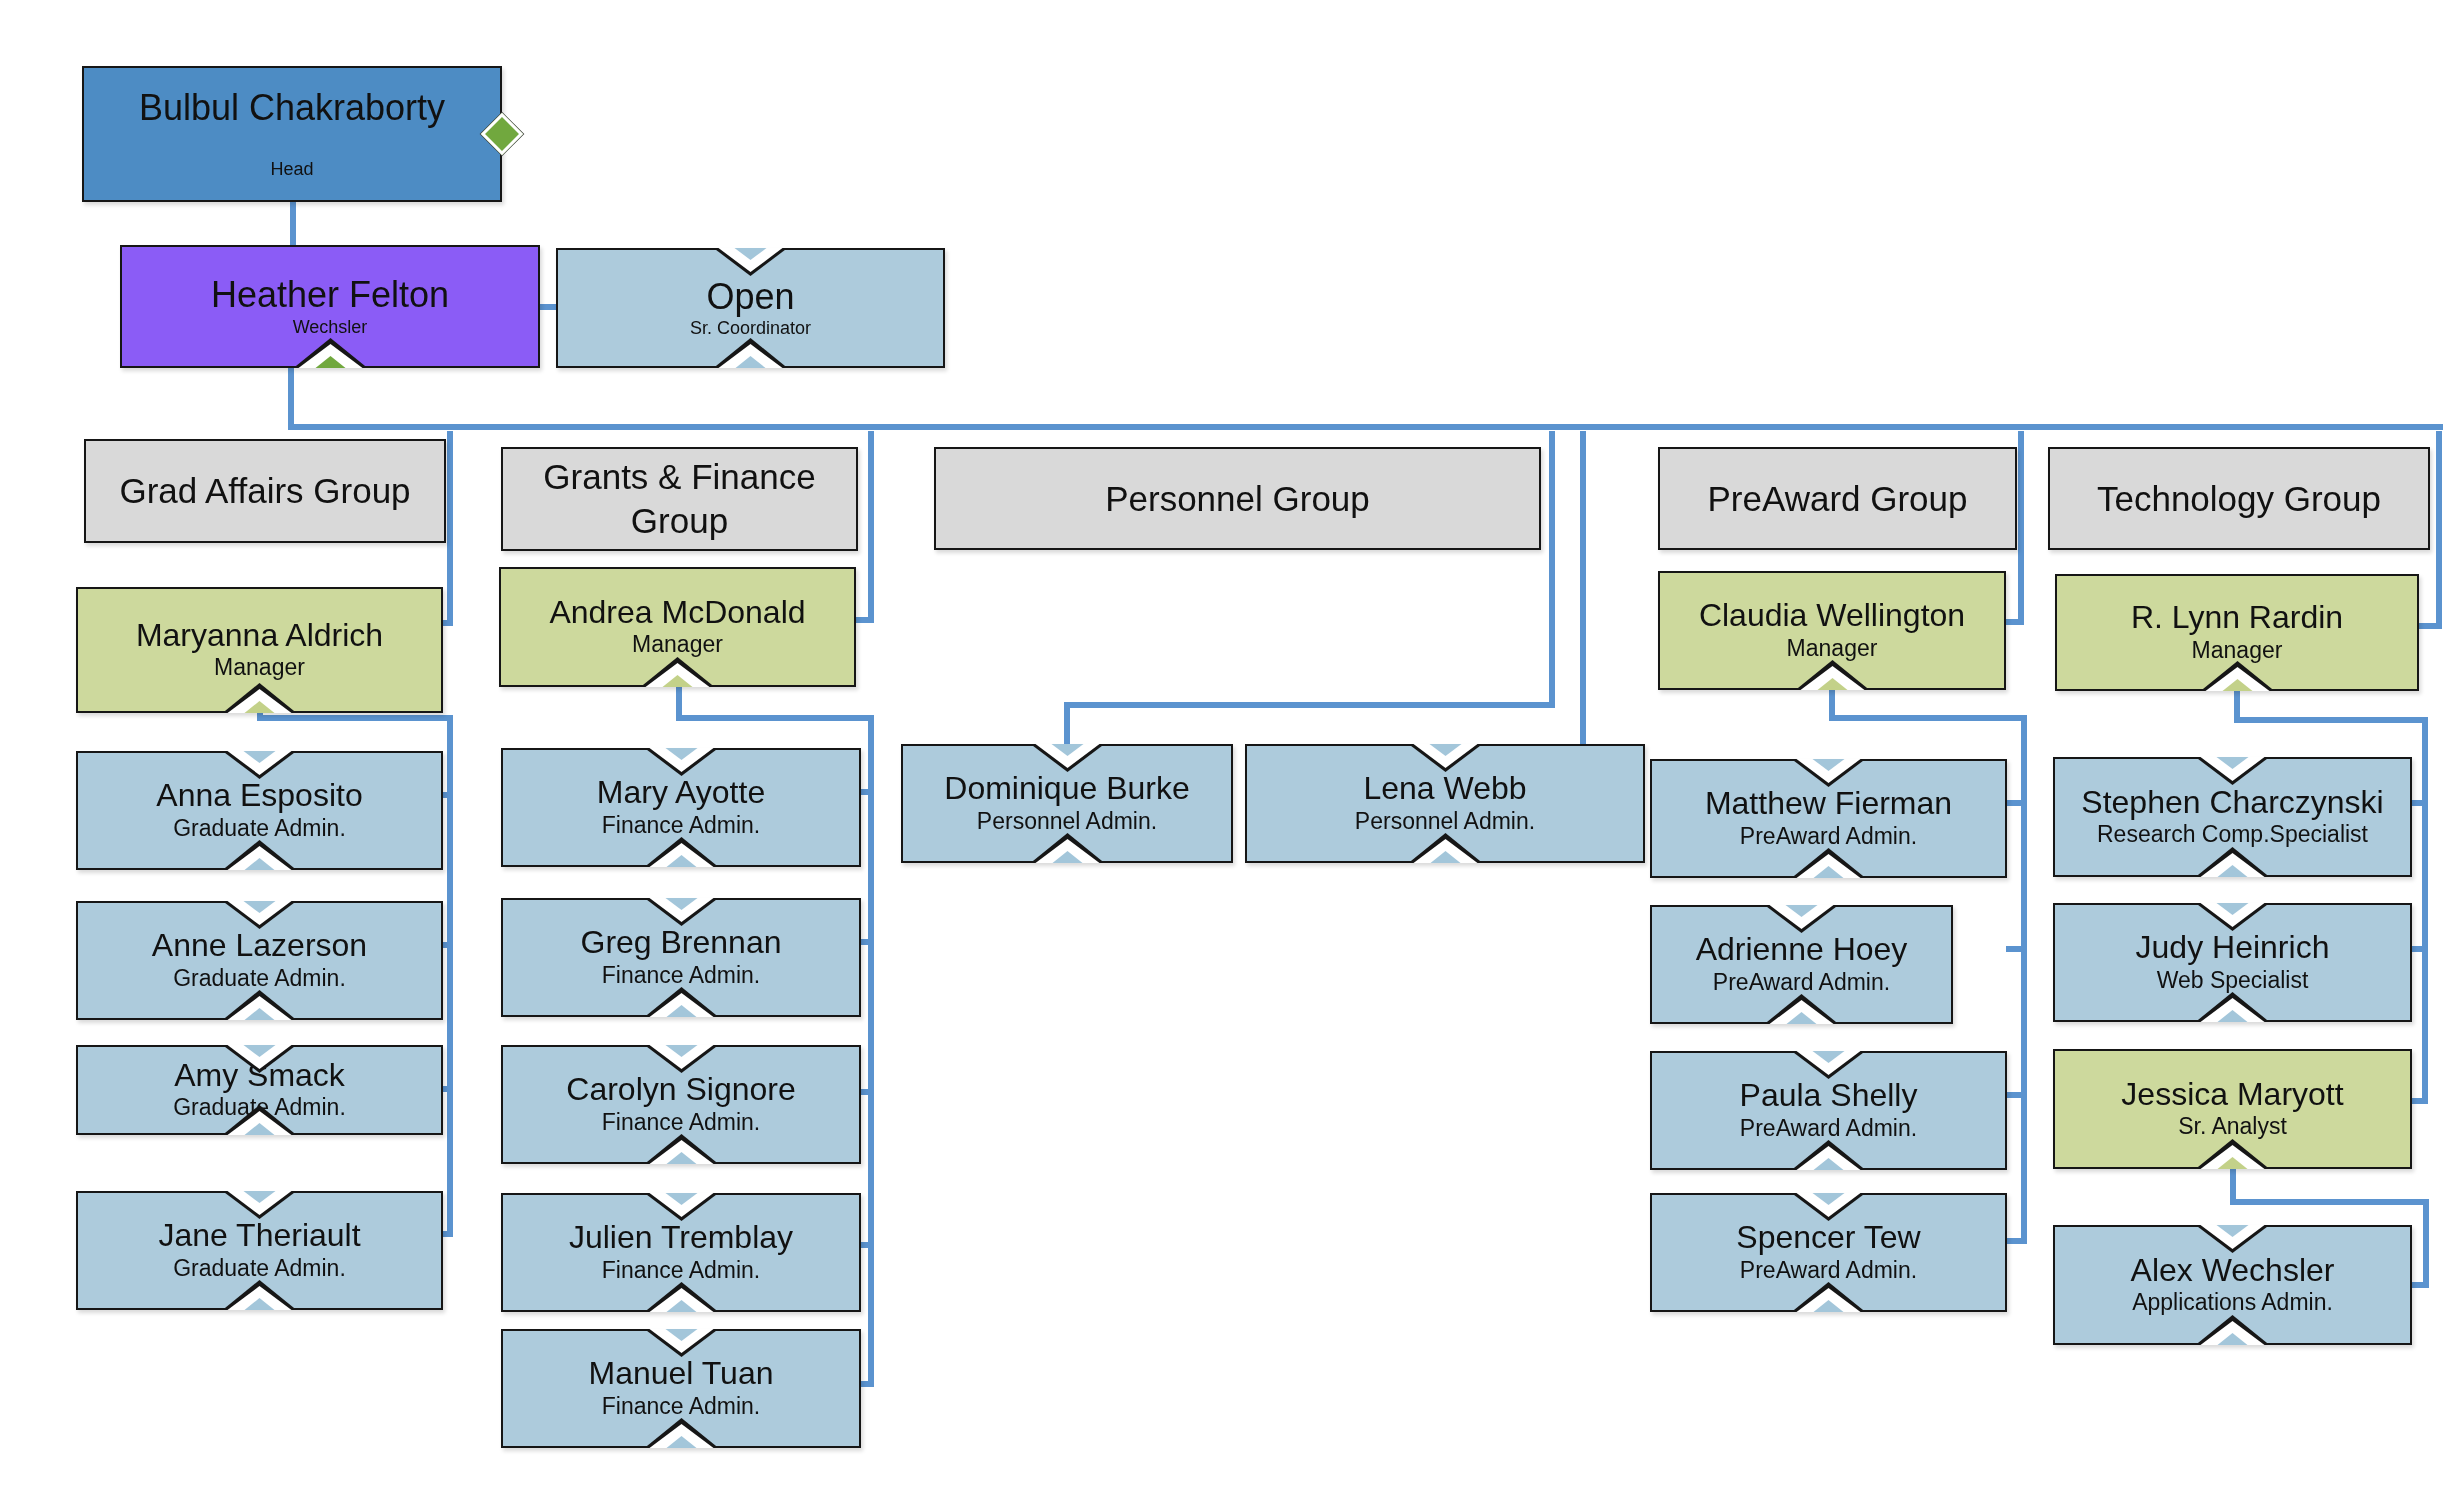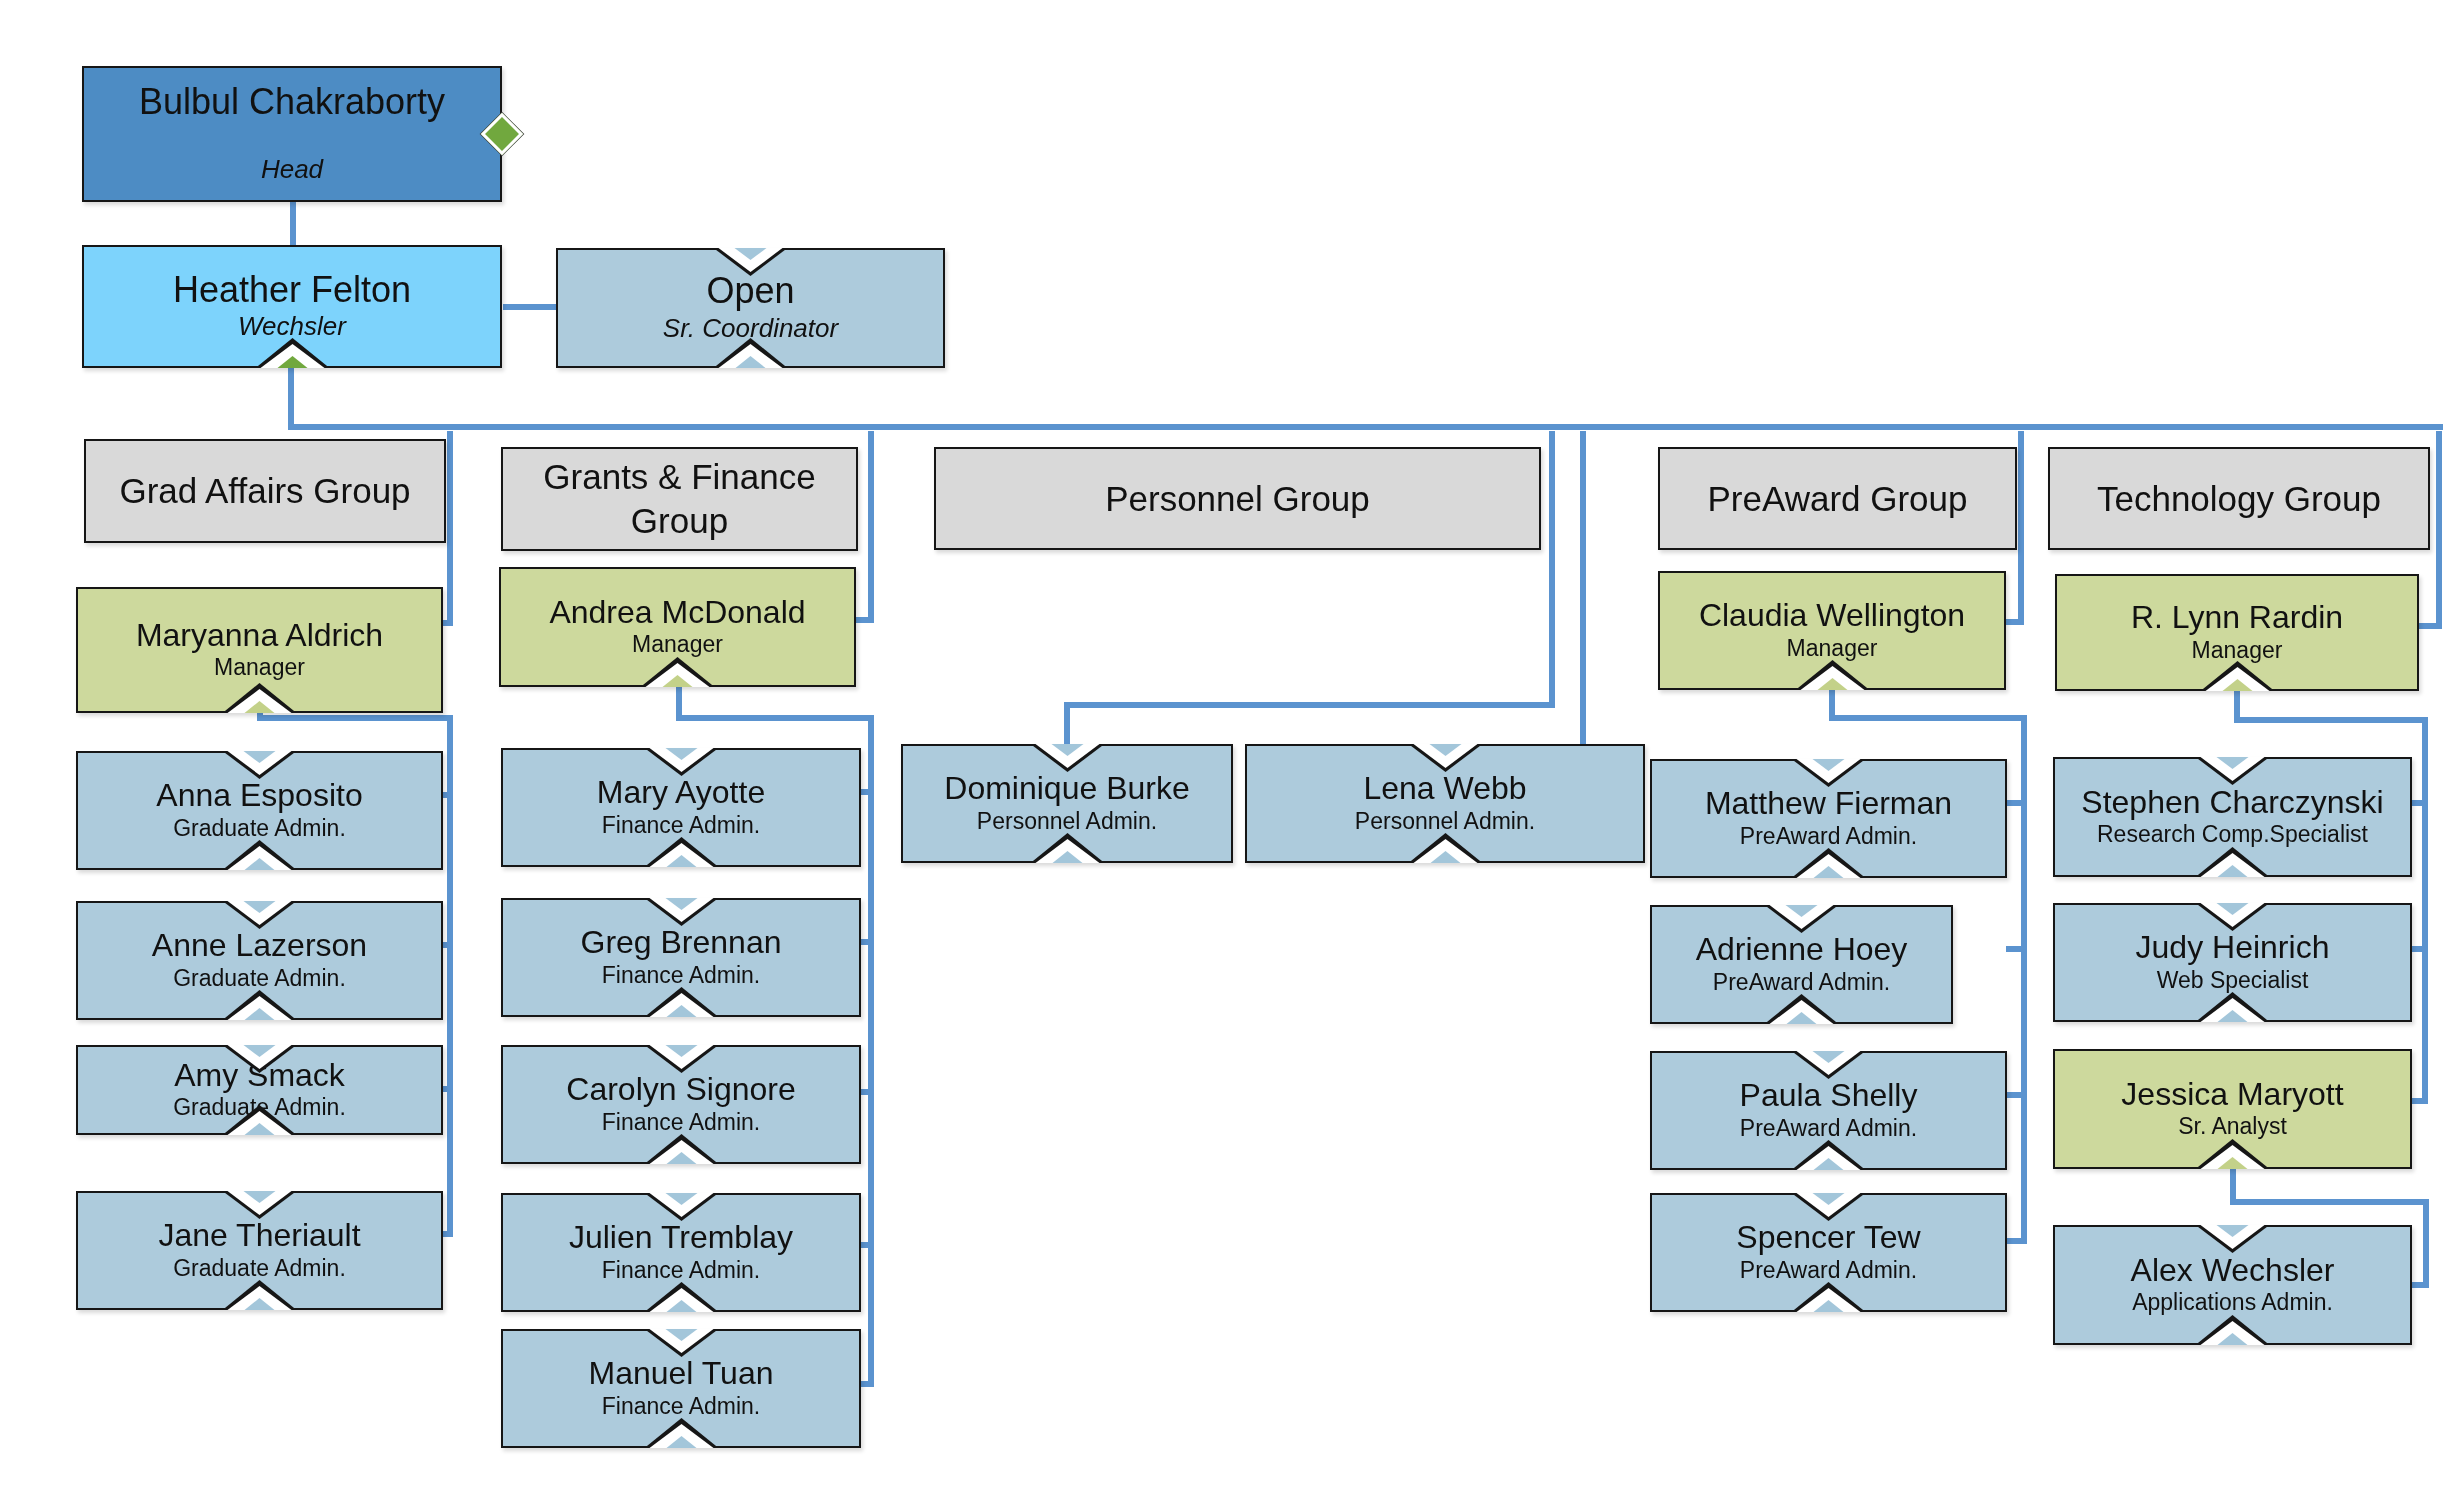--- a/index.html
+++ b/index.html
@@ -6,28 +6,28 @@
   #canvas{
     position:relative;width:2462px;height:1490px;background:#ffffff;overflow:hidden;
     font-family:"Liberation Sans", sans-serif;color:#111;
   }
   .node{
     position:absolute;box-sizing:border-box;border:2.4px solid #161616;
     display:flex;flex-direction:column;align-items:center;justify-content:center;
     text-align:center;box-shadow:2.4px 3.2px 4px rgba(0,0,0,0.15);
   }
   .blue  {background:#4d8cc4;gap:30px;--tri:#4d8cc4;}
-  .green {background:#7dd3fc;--tri:#71a83e;}
+  .green {background:#8b5cf6;margin-left:38px;--tri:#71a83e;}
   .lblue {background:#adcbdc;--tri:#a3c6da;}
   .lgreen{background:#cdd99d;--tri:#c3d189;}
   .gray  {background:#d9d9d9;}
   .nm{font-size:32px;line-height:1.15;white-space:nowrap;}
   .ti{font-size:23px;line-height:1.3;}
   .big .nm{font-size:36px;}
-  .big .ti{font-size:26px;font-style:italic;}
+  .big .ti{font-size:18px;}
   .hdr{font-size:35px;line-height:1.25;padding:0 24px;}
   .cn{position:absolute;background:#5b93cf;}
   
   .notch{position:absolute;left:50%;transform:translateX(-50%);width:79px;pointer-events:none;}
   .notch i{position:absolute;left:50%;transform:translateX(-50%);width:0;height:0;display:block;}
   .notch.top{top:-2.4px;height:28.4px;}
   .notch.top .k{top:0;border-left:37px solid transparent;border-right:37px solid transparent;border-top:28.4px solid #161616;}
   .notch.top .w{top:0;border-left:32px solid transparent;border-right:32px solid transparent;border-top:24px solid #ffffff;}
   .notch.top .f{top:0;border-left:16px solid transparent;border-right:16px solid transparent;border-top:12.6px solid var(--tri);}
   .notch.bot{bottom:-2.4px;height:30px;}

